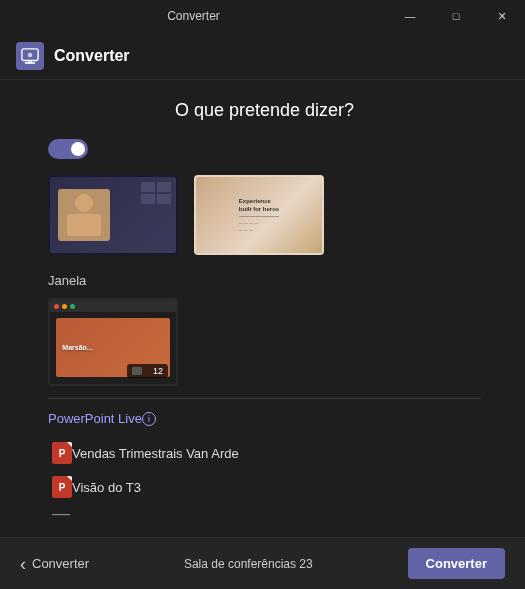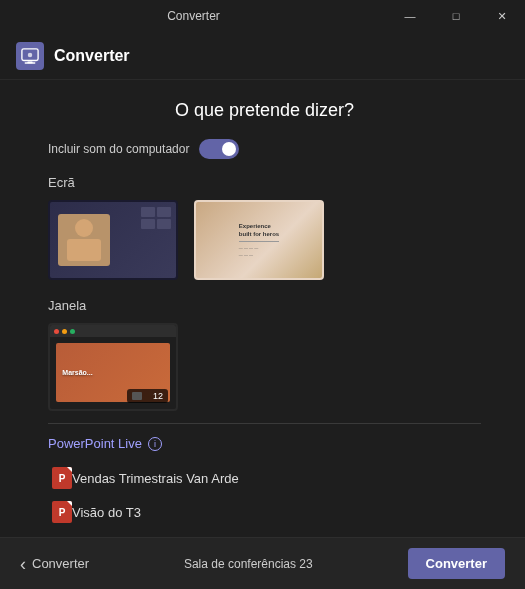--- a/index.html
+++ b/index.html
@@ -273,21 +273,20 @@
     .divider {
       height: 1px;
       background: #3a3a3a;
       margin: 12px 0;
     }
 
     
     .ppt-section-header {
       display: flex;
       align-items: center;
-      gap: 6px;
       margin-bottom: 10px;
     }
     .ppt-section-title {
       font-size: 13px;
       color: #a0a0ff;
       font-weight: 400;
     }
     .info-icon {
       width: 14px;
       height: 14px;
@@ -417,25 +416,23 @@
       <circle cx="10" cy="9" r="2.5" fill="#fff" opacity="0.7"></circle>
     </svg>
   </div>
   <span class="app-title">Converter</span>
 </div>
 
 <div class="main-content">
   <h2 class="page-heading">O que pretende dizer?</h2>
 
   <div class="toggle-row">
-    <span class="toggle-label">Incluir som do computador</span>
     <div class="toggle"></div>
   </div>
 
-  <div class="section-label">Ecrã</div>
   <div class="thumbnails-row">
 
     <div class="thumbnail screen1">
       <div class="thumbnail-inner">
         <div class="vid-bg">
 
           <div style="position:absolute;left:8px;top:50%;transform:translateY(-50%);width:52px;height:52px;background:#b8936a;border-radius:3px;overflow:hidden;">
             <div style="width:18px;height:18px;background:#d4a574;border-radius:50%;margin:5px auto 2px;"></div>
             <div style="width:34px;height:22px;background:#d4a574;border-radius:3px;margin:0 auto;"></div>
           </div>

